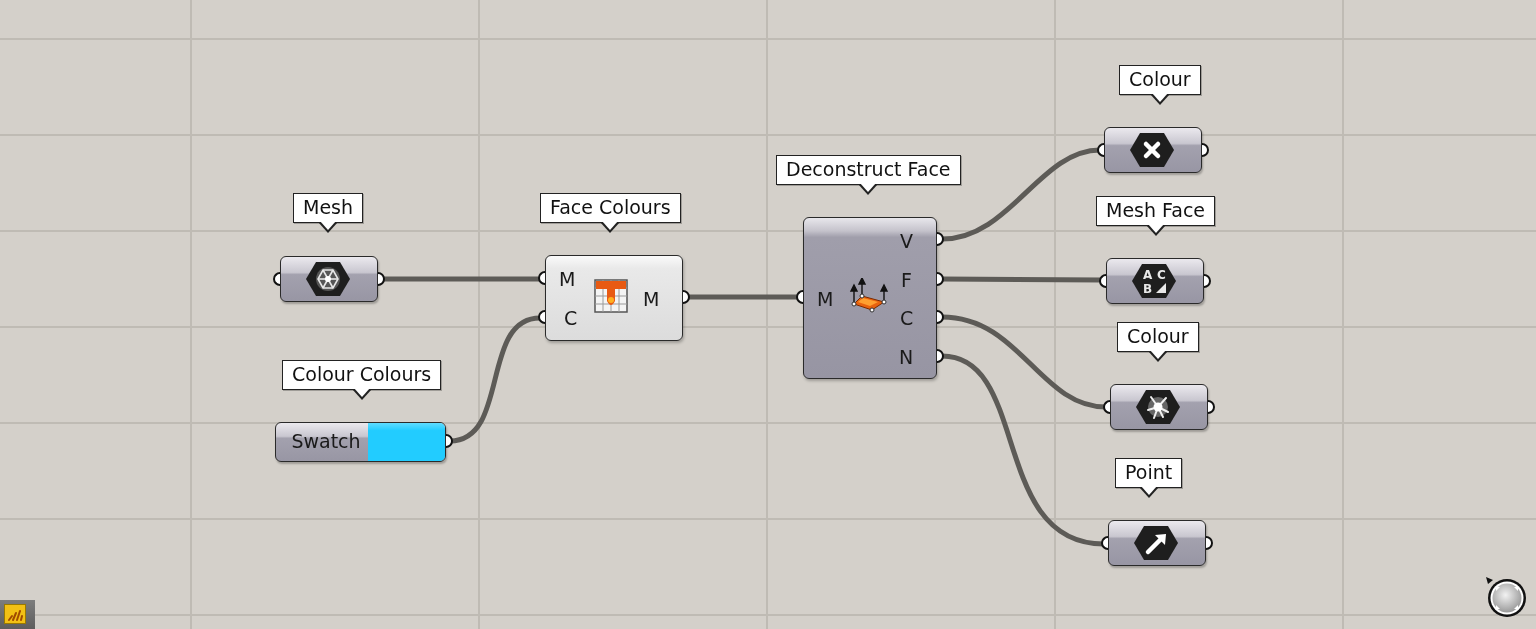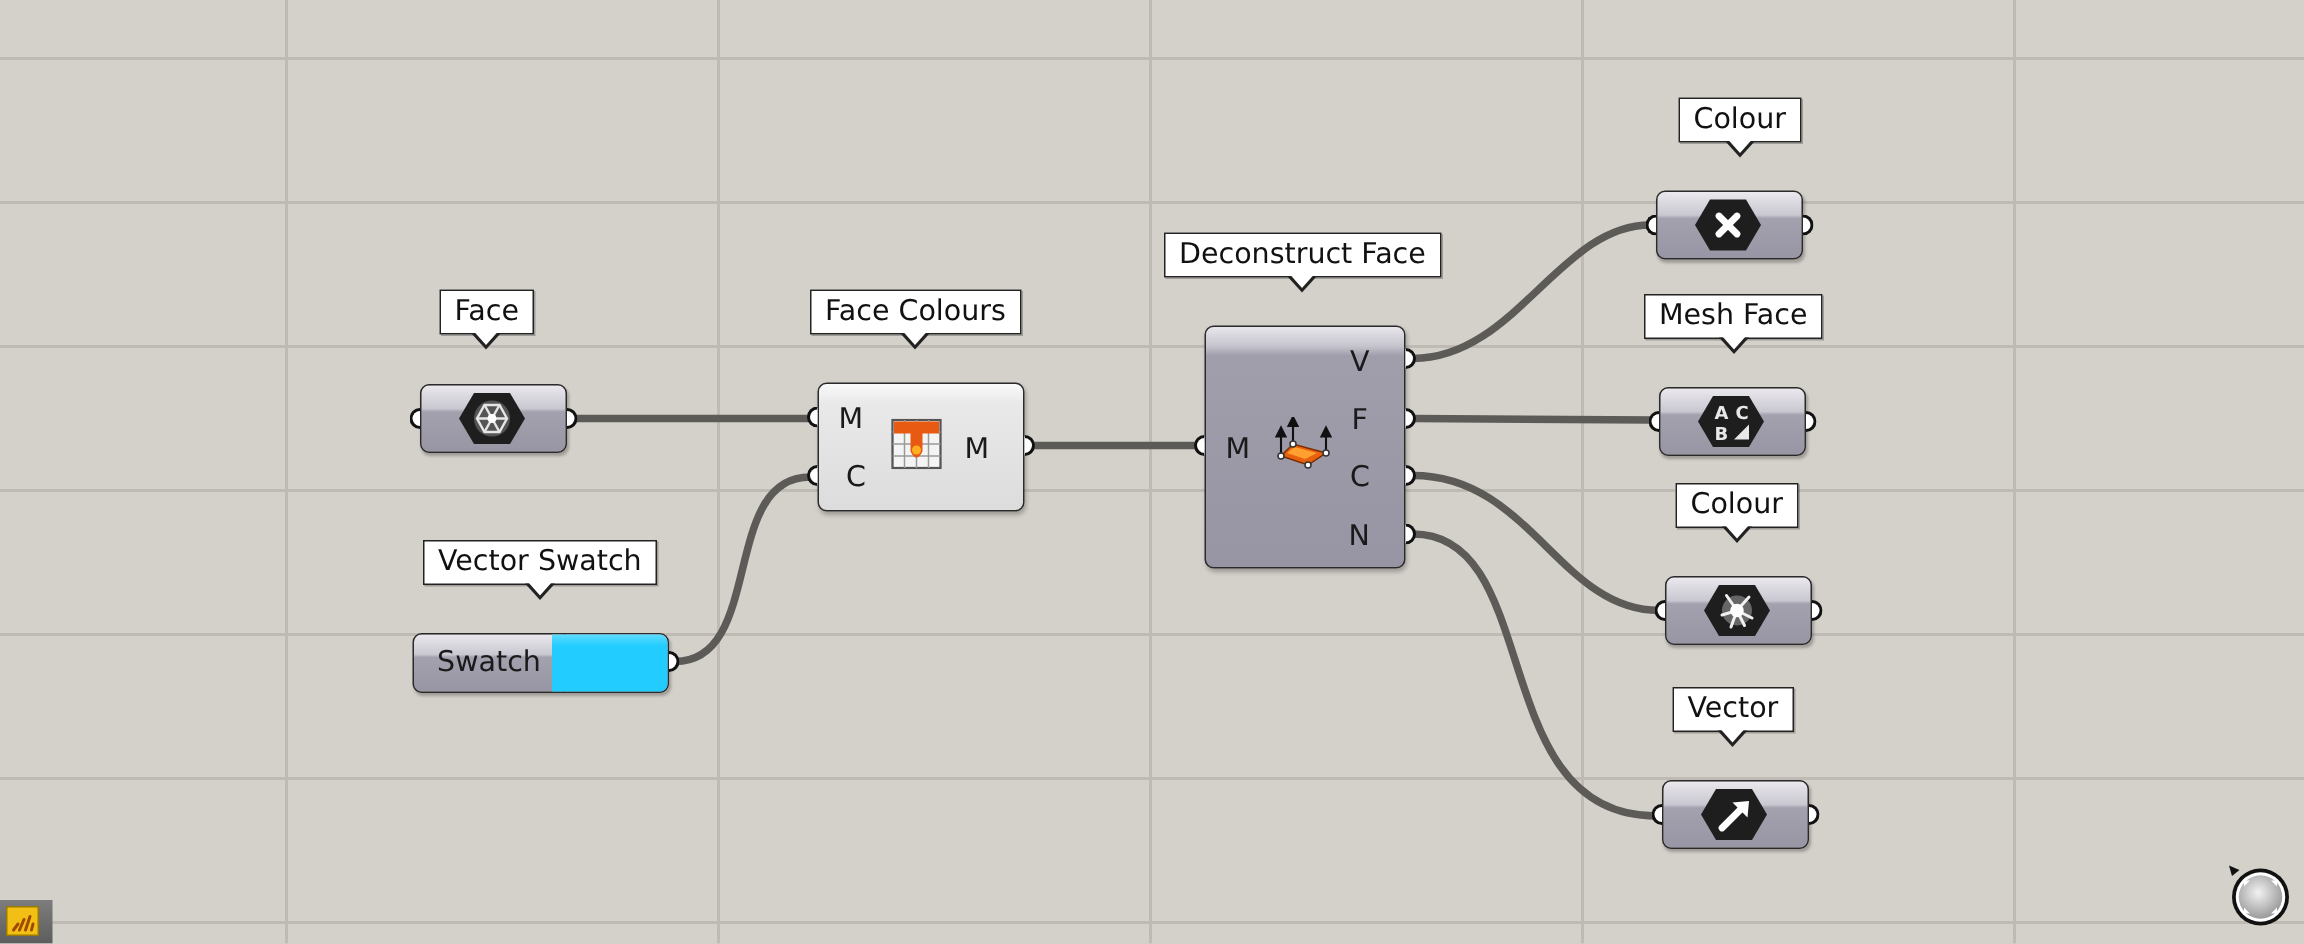--- a/index.html
+++ b/index.html
@@ -107,41 +107,41 @@
       <path d="M450 441 C510 441, 480 318, 540 318"></path>
       <path d="M688 297 L798 297"></path>
       <path d="M942 239 C1010 239, 1040 150, 1100 150"></path>
       <path d="M942 279 L1102 280"></path>
       <path d="M942 317 C1020 317, 1040 407, 1106 407"></path>
       <path d="M942 356 C1030 356, 990 544, 1104 544"></path>
     </g>
   </svg>
 
   <div class="bubble" style="left:293px; top:193px;">
-    <span>Face</span>
+    <span>Mesh</span>
     <span class="tail"></span>
   </div>
   <div class="param" style="left:280px; top:256px; width:98px; height:46px;">
     <svg class="hex-icon" style="left:24px; top:3px;" viewBox="0 0 46 38">
       <polygon points="11,2 35,2 45,19 35,36 11,36 1,19" fill="#1e1e1e"></polygon>
       <circle cx="23" cy="19" r="12" fill="#555"></circle>
       <g stroke="#e6e6e6" stroke-width="1.6" fill="none">
         <polygon points="18,10 28,10 33,19 28,28 18,28 13,19"></polygon>
         <line x1="13" y1="19" x2="33" y2="19"></line>
           <line x1="18" y1="10" x2="28" y2="28"></line>
           <line x1="28" y1="10" x2="18" y2="28"></line>
       </g>
       <circle cx="23" cy="19" r="3" fill="#fff"></circle>
     </svg>
   </div>
   <div class="grip in" style="left:273px; top:272px;"></div>
   <div class="grip out" style="left:378px; top:272px;"></div>
 
   <div class="bubble" style="left:282px; top:360px;">
-    <span>Vector Swatch</span>
+    <span>Colour Colours</span>
     <span class="tail"></span>
   </div>
   <div class="param" style="left:275px; top:422px; width:171px; height:40px;">
     <div class="swatch-label">Swatch</div>
     <div class="swatch-color" style="background:linear-gradient(#5fdcff 0%, #22ccff 20%, #22ccff 100%);"></div>
   </div>
   <div class="grip out" style="left:446px; top:434px;"></div>
 
   <div class="bubble" style="left:540px; top:193px;">
     <span>Face Colours</span>
@@ -254,21 +254,21 @@
         <line x1="23" y1="19" x2="19" y2="30"></line>
           <line x1="23" y1="19" x2="28" y2="29"></line>
       </g>
       <circle cx="23" cy="19" r="4.5" fill="#fff"></circle>
     </svg>
   </div>
   <div class="grip in" style="left:1103px; top:400px;"></div>
   <div class="grip out" style="left:1208px; top:400px;"></div>
 
   <div class="bubble" style="left:1115px; top:458px;">
-    <span>Vector</span>
+    <span>Point</span>
     <span class="tail"></span>
   </div>
   <div class="param" style="left:1108px; top:520px; width:98px; height:46px;">
     <svg class="hex-icon" style="left:24px; top:3px;" viewBox="0 0 46 38">
       <polygon points="11,2 35,2 45,19 35,36 11,36 1,19" fill="#1e1e1e"></polygon>
       <line x1="15" y1="28" x2="28" y2="15" stroke="#fff" stroke-width="4.5" stroke-linecap="round"></line>
       <polygon points="22,11 33,10 32,21" fill="#fff"></polygon>
     </svg>
   </div>
   <div class="grip in" style="left:1101px; top:536px;"></div>

